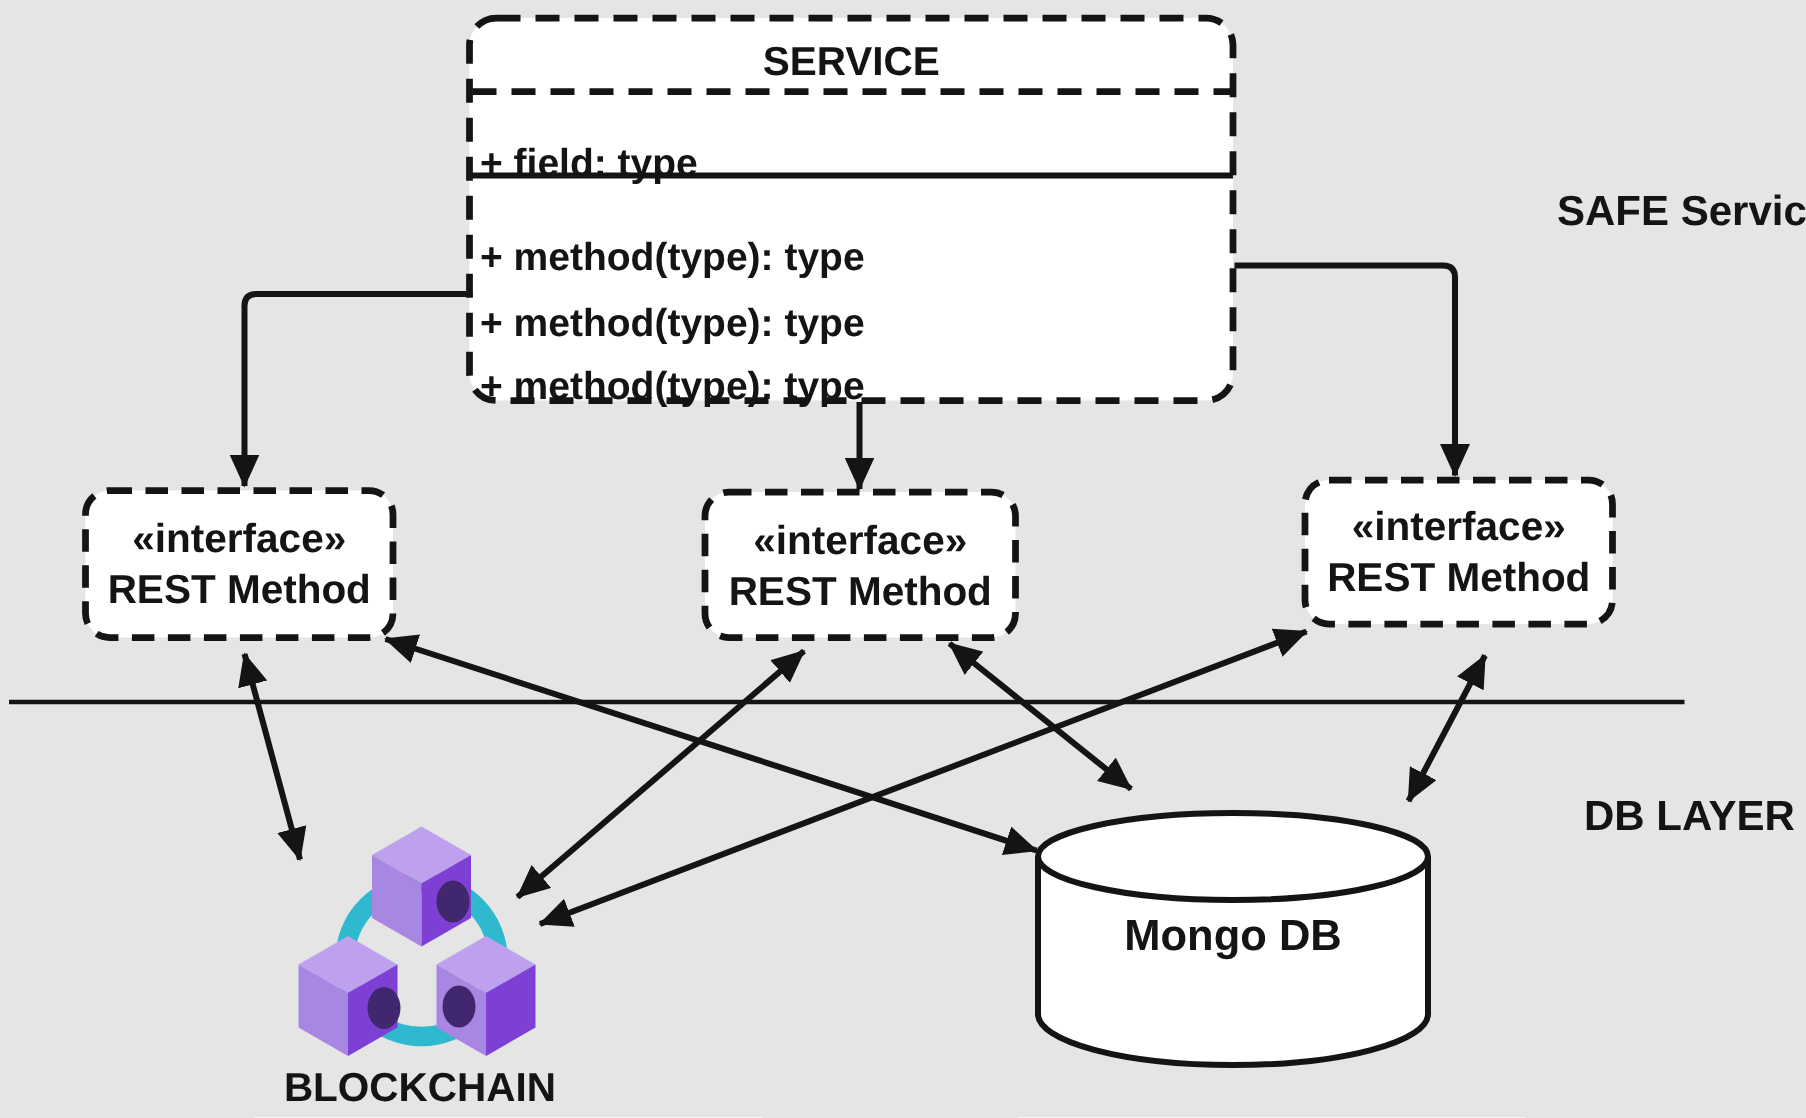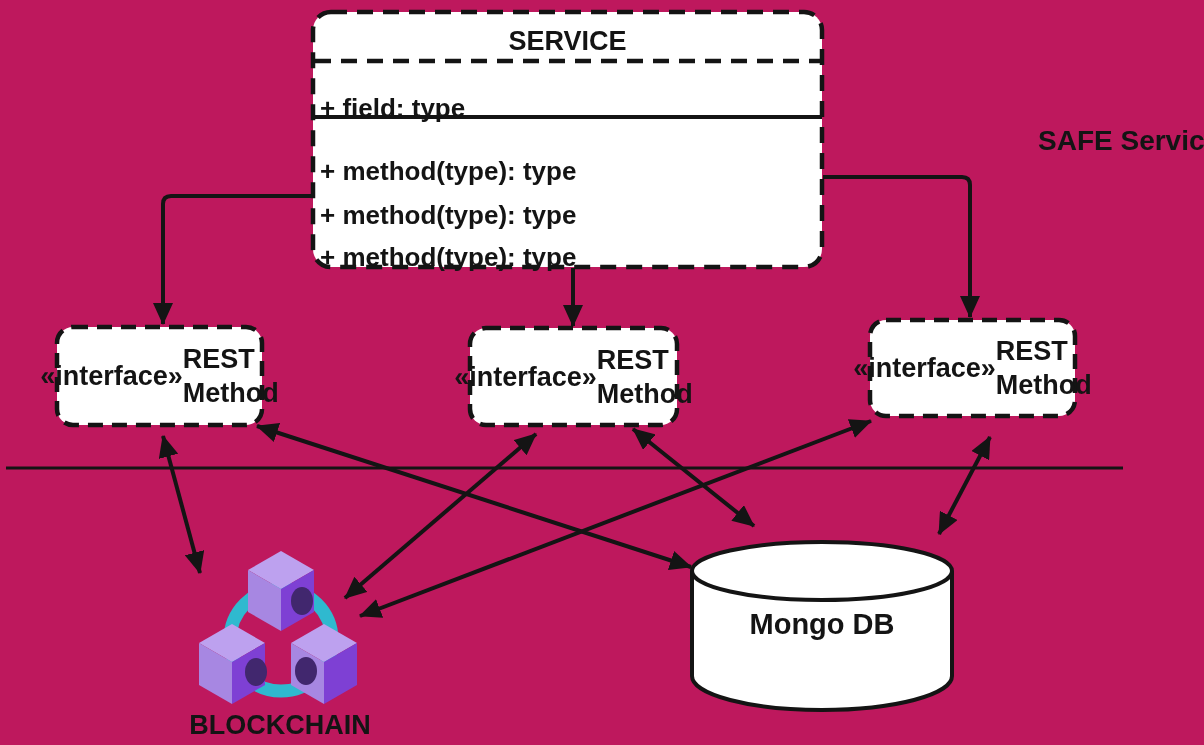--- a/index.html
+++ b/index.html
@@ -1,34 +1,34 @@
 <!DOCTYPE html>
 <html><head>
 <meta charset="utf-8">
 <style>
   html,body{margin:0;padding:0;background:#ffffff;}
   #canvas{
     position:relative;
     width:1204px;height:745px;
-    background:#be185d;
+    background:#e5e5e5;
     font-family:"Liberation Sans", sans-serif;
     overflow:hidden;
   }
   #shapes{position:absolute;left:0;top:0;width:1204px;height:745px;}
   .label{
     position:absolute;
     color:#141414;
     font-weight:bold;
     white-space:nowrap;
     line-height:1.1;
   }
   .centered{text-align:center;}
   .iface-text{
     position:absolute;
-    display:flex;flex-direction:row;
+    display:flex;flex-direction:column;
     align-items:center;justify-content:center;
     color:#141414;font-weight:bold;
     font-size:27px;line-height:34px;
   }
   .svc-text{position:absolute;color:#141414;font-weight:bold;font-size:26px;margin-top:16px;}
 </style>
 </head>
 <body>
 
 <div id="canvas">
@@ -95,17 +95,18 @@
   <div class="iface-text" style="left:470px;top:328px;width:207px;height:97px;">
     <span>«interface»</span>
     <span>REST Method</span>
   </div>
   <div class="iface-text" style="left:870px;top:320px;width:205px;height:96px;">
     <span>«interface»</span>
     <span>REST Method</span>
   </div>
 
   <div class="label" style="left:1038px;top:126px;font-size:28px;">SAFE Service</div>
+  <div class="label" style="left:1056px;top:529px;font-size:28px;">DB LAYER</div>
 
   <div class="label centered" style="left:180px;top:711px;width:200px;font-size:27px;">BLOCKCHAIN</div>
   <div class="label centered" style="left:692px;top:609px;width:260px;font-size:29px;">Mongo DB</div>
 
 </div>
 
 </body></html>

